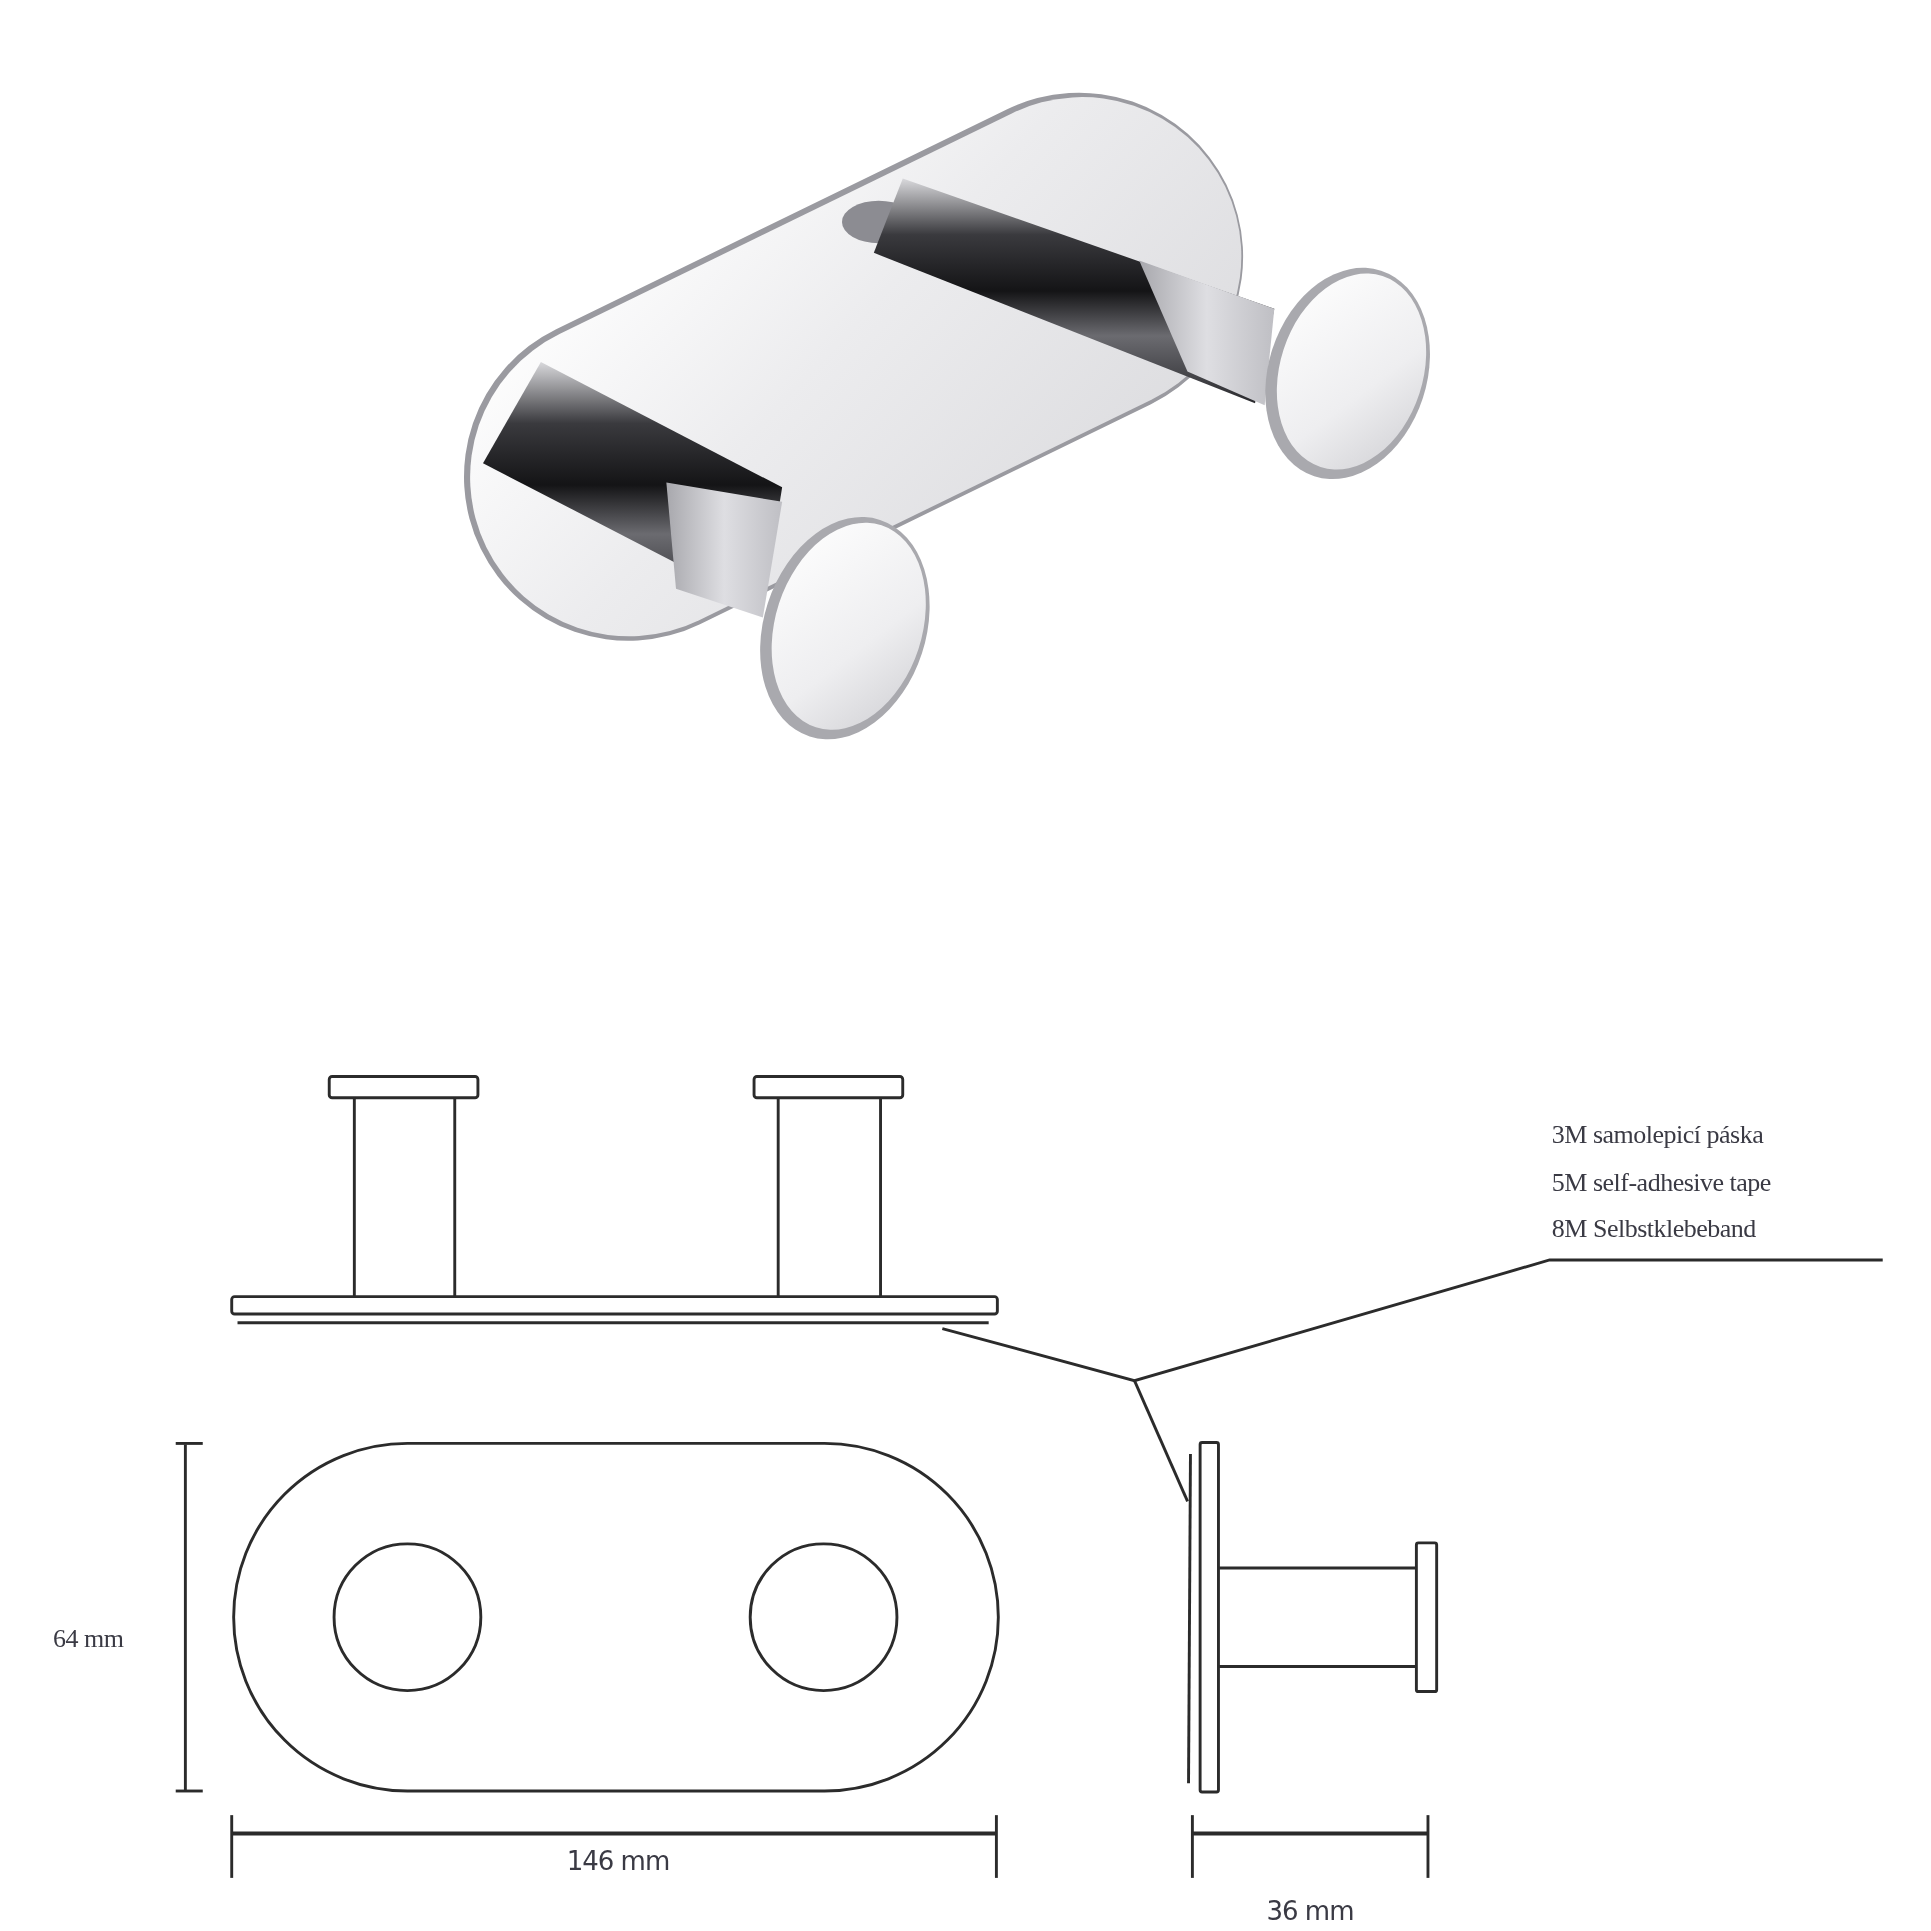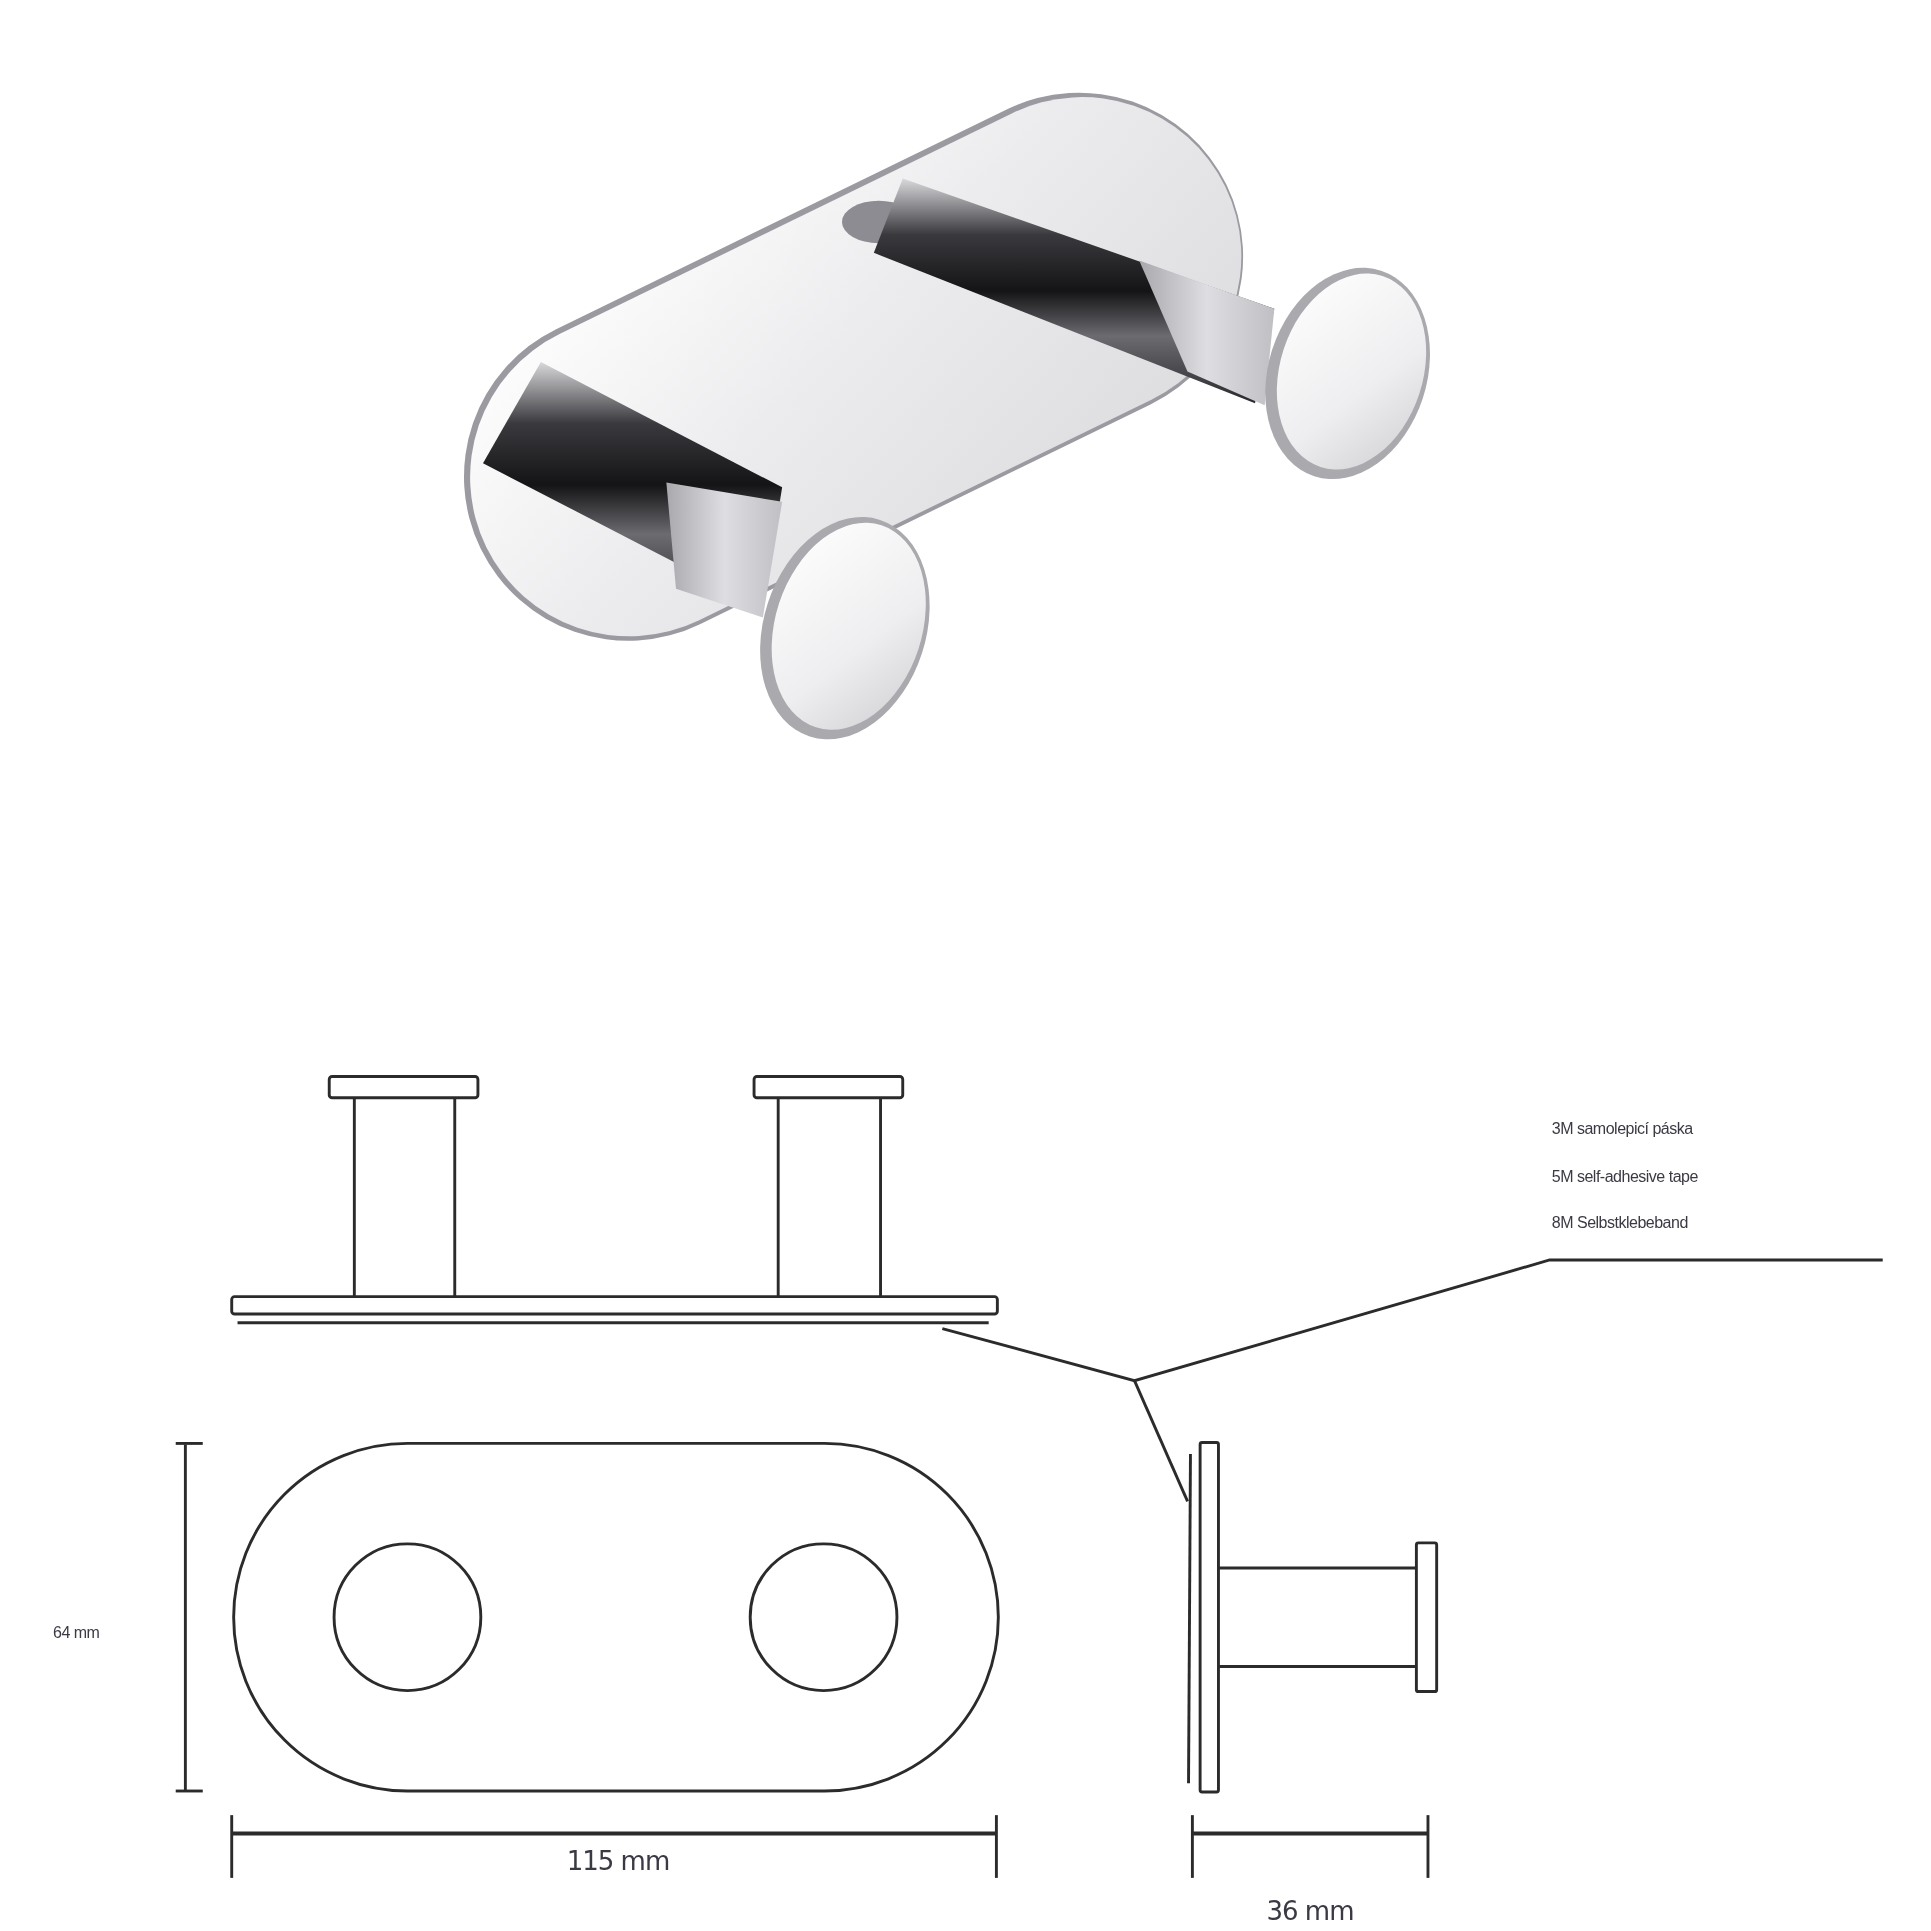--- a/index.html
+++ b/index.html
@@ -1,18 +1,18 @@
 <!DOCTYPE html>
 <html><head>
 <meta charset="utf-8">
 <style>
   html, body { margin: 0; padding: 0; background: #ffffff; }
   body { width: 1931px; height: 1931px; position: relative; overflow: hidden; font-family: "DejaVu Sans", sans-serif; }
   #stage { position: absolute; left: 0; top: 0; width: 1931px; height: 1931px; }
-  .label { position: absolute; color: #3a3a44; font-family: Liberation Sans, sans-serif; font-size: 16px; white-space: nowrap; letter-spacing: -0.5px; text-align: center; }
+  .label { position: absolute; color: #3a3a44; font-family: Liberation Serif, serif; font-size: 26px; white-space: nowrap; letter-spacing: -0.5px; text-align: center; }
   .dim { position: absolute; color: #3a3a44; font-family: "DejaVu Sans", sans-serif; font-size: 26px; white-space: nowrap; transform: translateX(-50%); letter-spacing: -1px; }
   .clip { position: absolute; left: 1545px; top: 1110px; width: 338px; height: 145px; overflow: hidden; }
 </style>
 </head>
 <body>
 
 <div id="stage">
 
   <svg width="1931" height="772" style="position:absolute;left:0;top:0" viewBox="0 0 2000 800">
     <defs>
@@ -108,16 +108,16 @@
     </g>
   </svg>
 
   <div class="clip">
     <div class="label" style="left:6.8px;top:9.7px">3M samolepicí páska</div>
     <div class="label" style="left:6.8px;top:58px">5M self-adhesive tape</div>
     <div class="label" style="left:6.8px;top:104px">8M Selbstklebeband</div>
   </div>
 
   <div class="label" style="left:53px;top:1624px">64 mm</div>
-  <div class="dim" style="left:618px;top:1846px">115 mm</div>
+  <div class="dim" style="left:618px;top:1846px">146 mm</div>
   <div class="dim" style="left:1310px;top:1896px">36 mm</div>
 </div>
 
 
 </body></html>

